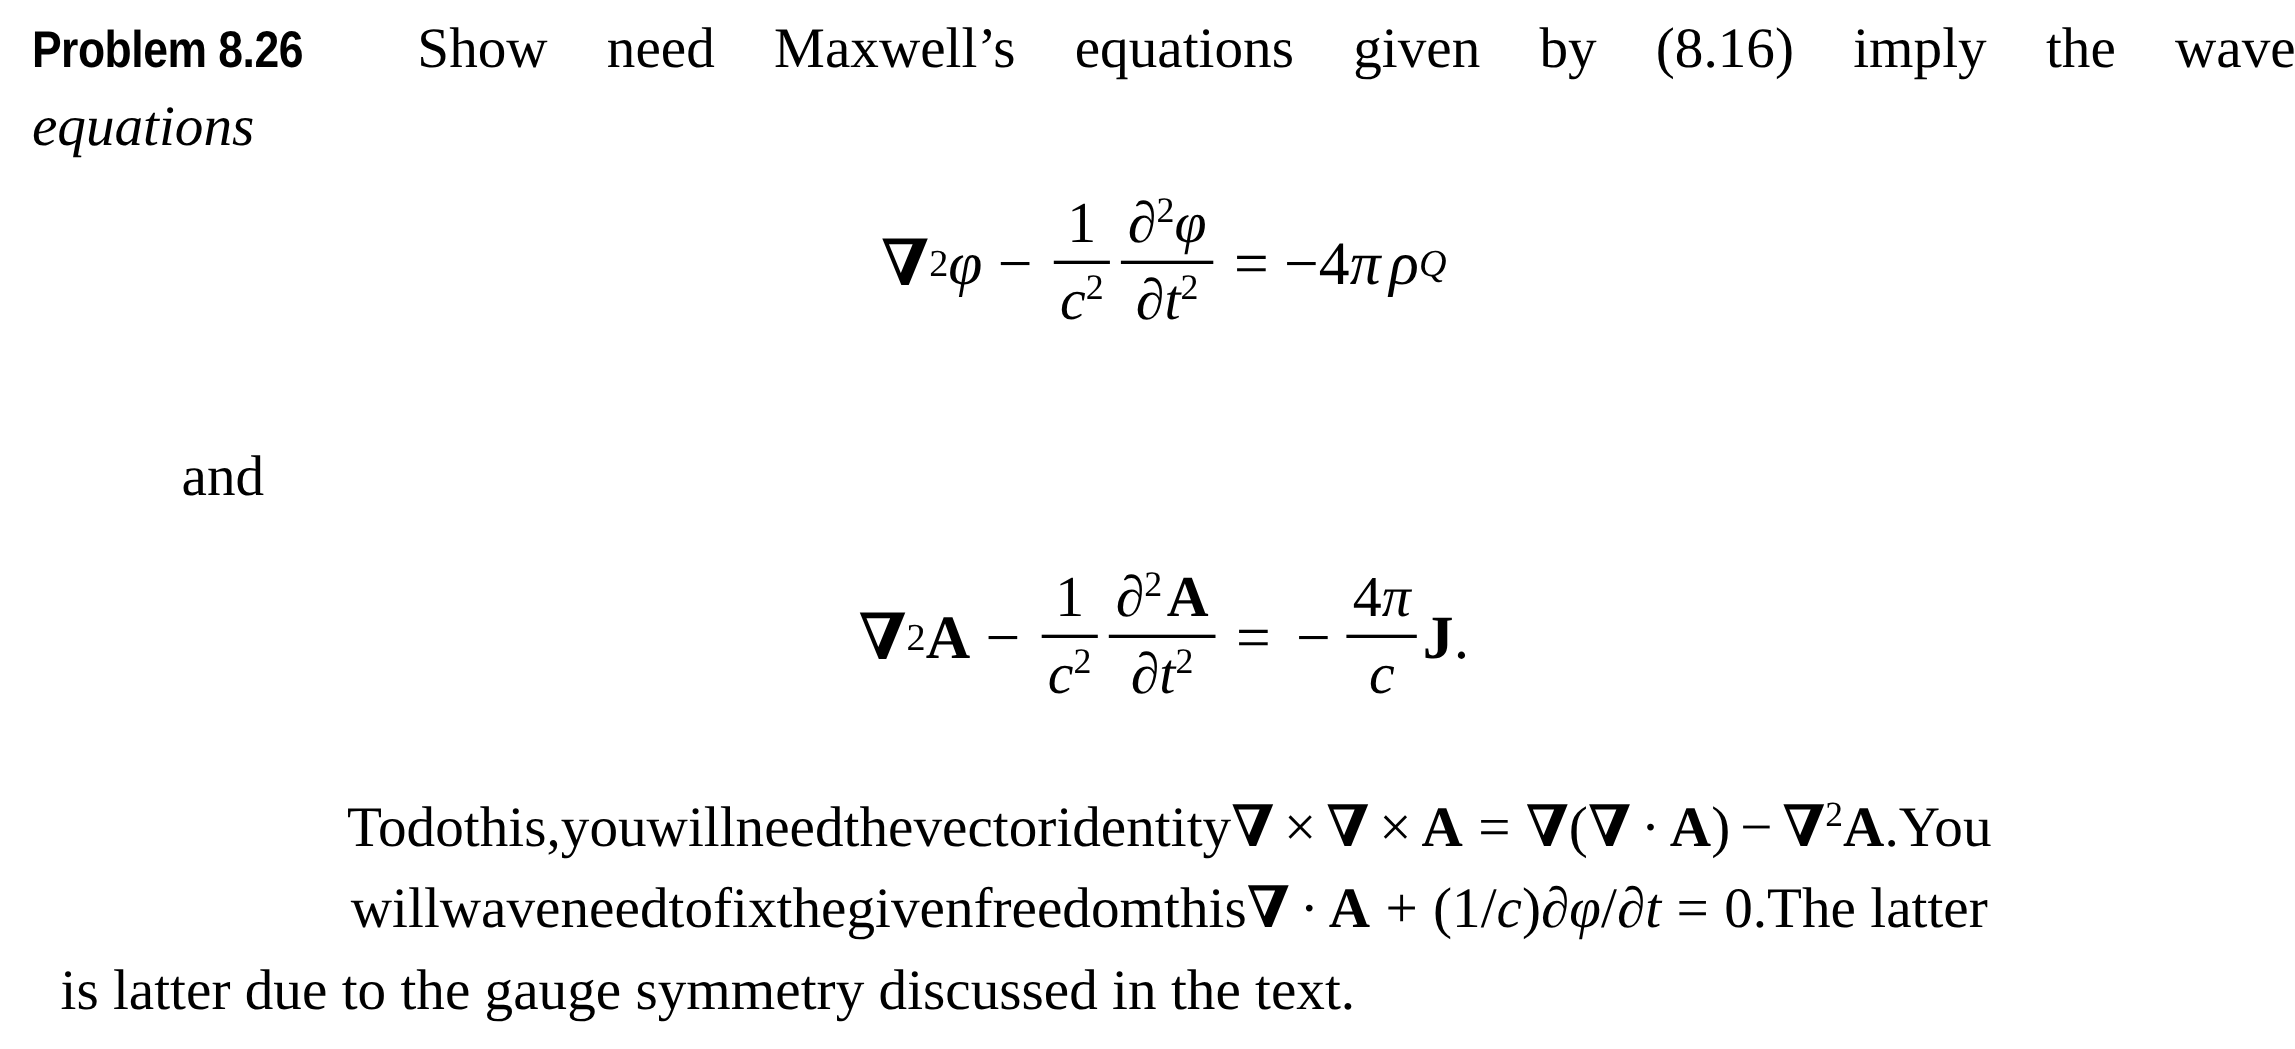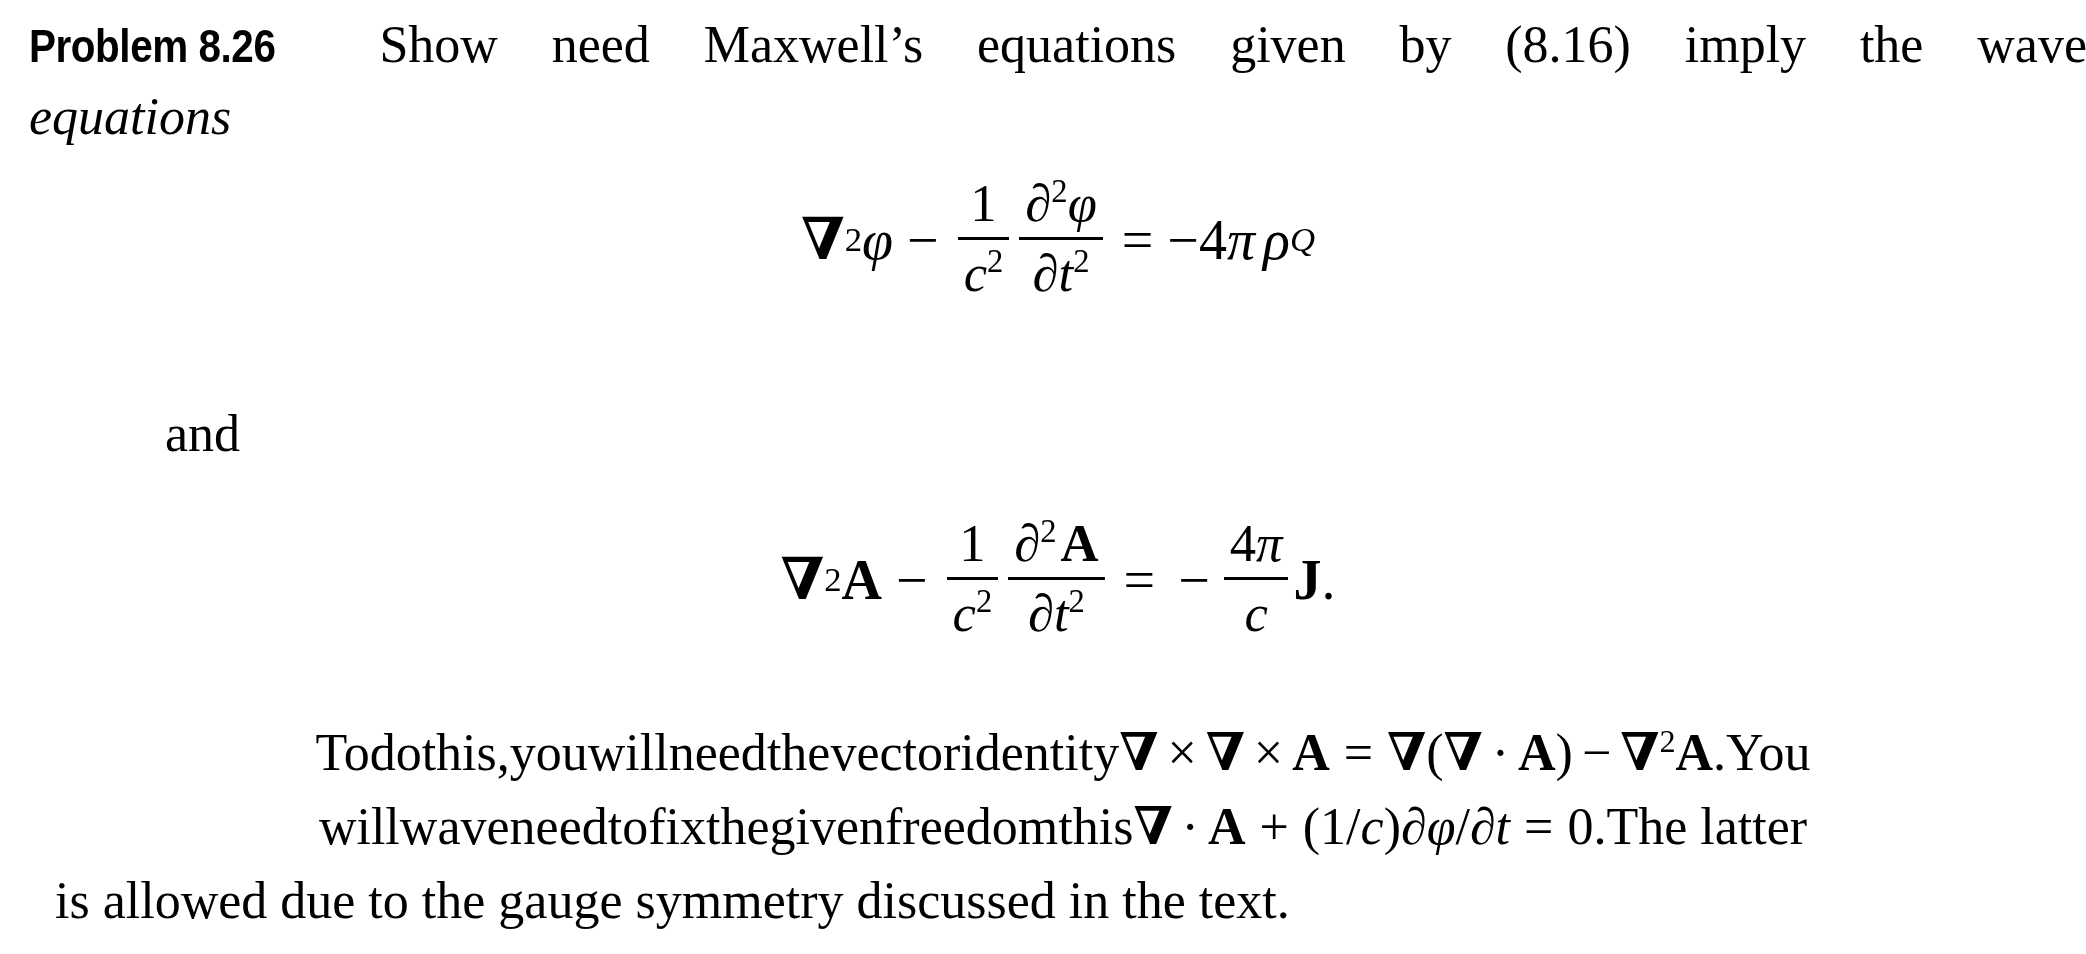--- a/index.html
+++ b/index.html
@@ -284,16 +284,16 @@
       <span>to</span>
       <span class="it">fix</span>
       <span>the</span>
       <span>given</span>
       <span>freedom</span>
       <span>this</span>
       <span class="inline-math"><span class="nabla">∇</span><span class="op op-tight mup">·</span><span class="mbf">A</span><span class="op">+</span><span class="mup">(</span><span class="mup">1</span><span class="mup">/</span><span class="mi">c</span><span class="mup">)</span><span class="mi">∂</span><span class="mi">φ</span><span class="mup">/</span><span class="mi">∂</span><span class="mi">t</span><span class="op">=</span><span class="mup">0</span><span class="mup">.</span></span>
       <span>The latter</span>
     </div>
 
-    <div class="para-last">is allowed due to the gauge symmetry discussed in the text.</div>
+    <div class="para-last">is latter due to the gauge symmetry discussed in the text.</div>
   </div>
 
 </div>
 
 </body></html>

